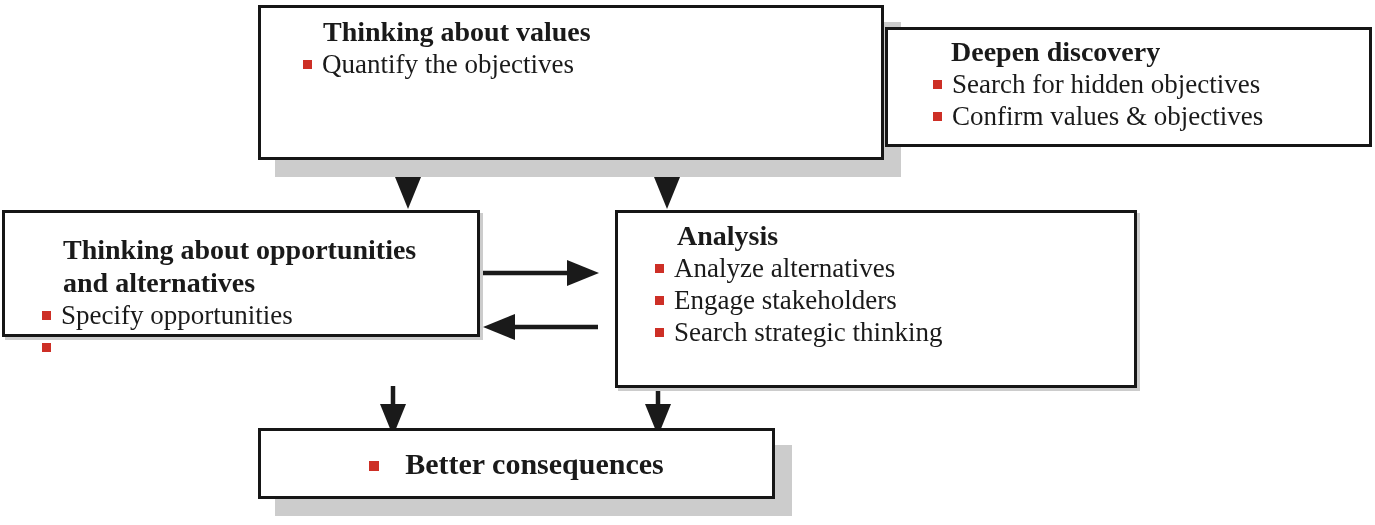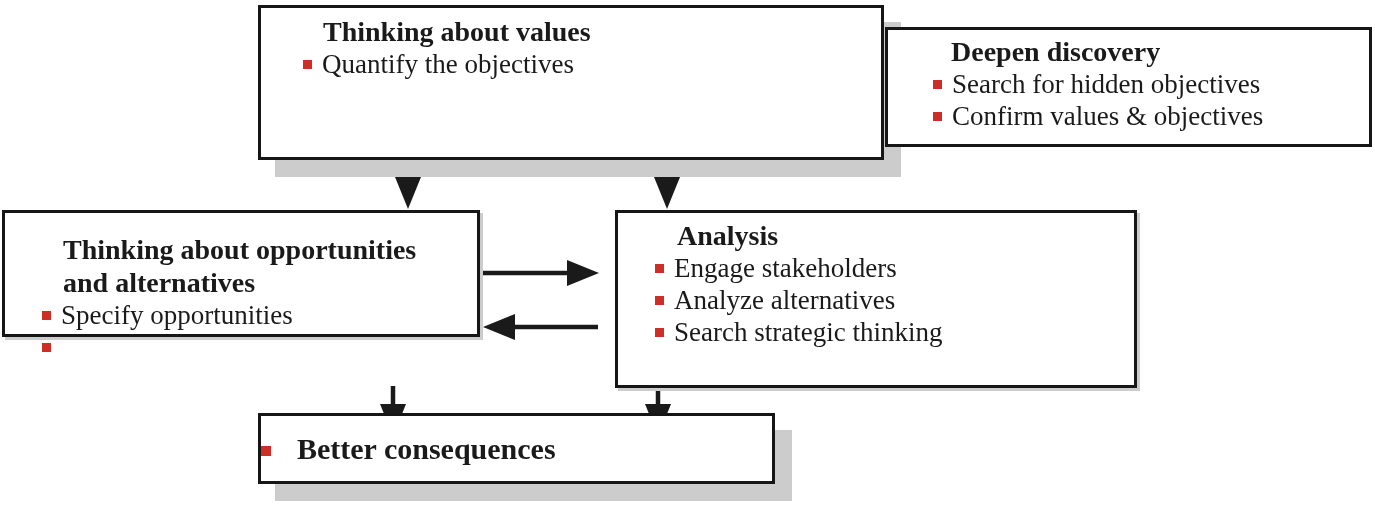--- a/index.html
+++ b/index.html
@@ -59,22 +59,22 @@
   #box-discovery { left: 885px; top: 27px; width: 487px; height: 120px; padding: 5px 8px 0 45px; }
   #box-discovery .box-title { margin-left: 18px; }
 
   #box-opportunities { left: 2px; top: 210px; width: 478px; height: 127px; padding: 20px 8px 0 37px; }
   #box-opportunities .box-title { margin-left: 21px; max-width: 400px; }
 
   #box-analysis { left: 600px; top: 210px; width: 522px; height: 178px; padding: 6px 8px 4px 37px; margin-left: 15px; }
   #box-analysis .box-title { margin-left: 22px; }
 
   #box-consequences {
-    left: 258px; top: 413px; width: 517px; height: 71px;
-    display: flex; align-items: center; justify-content: flex-start;
+    left: 258px; top: 428px; width: 517px; height: 71px;
+    display: flex; align-items: center; justify-content: center;
   }
   #box-consequences .consequence-row { display: flex; align-items: center; }
   #box-consequences .box-title { font-size: 30px; }
   #box-consequences .bullet-square { width: 10px; height: 10px; margin: 4px 26px 0 0; }
 </style>
 </head>
 <body style="--page-bg: #ffffff; --box-bg: #ffffff; --border-color: #161616; --line-color: #1a1a1a; --shadow-color: #cccccc; --bullet-color: #cd2f26; --text-color: #1a1a1a;">
 
 <div class="canvas">
 
@@ -141,25 +141,25 @@
     </div>
     <div class="bullet-item">
       <span class="bullet-square"></span>
     </div>
   </div>
 
   <div class="box shadow-small" id="box-analysis">
     <div class="box-title">Analysis</div>
     <div class="bullet-item">
       <span class="bullet-square"></span>
-      <span class="bullet-text">Engage stakeholders</span>
+      <span class="bullet-text">Analyze alternatives</span>
     </div>
     <div class="bullet-item">
       <span class="bullet-square"></span>
-      <span class="bullet-text">Analyze alternatives</span>
+      <span class="bullet-text">Engage stakeholders</span>
     </div>
     <div class="bullet-item">
       <span class="bullet-square"></span>
       <span class="bullet-text">Search strategic thinking</span>
     </div>
   </div>
 
   <div class="box shadow-big" id="box-consequences">
     <div class="consequence-row">
       <span class="bullet-square"></span>

